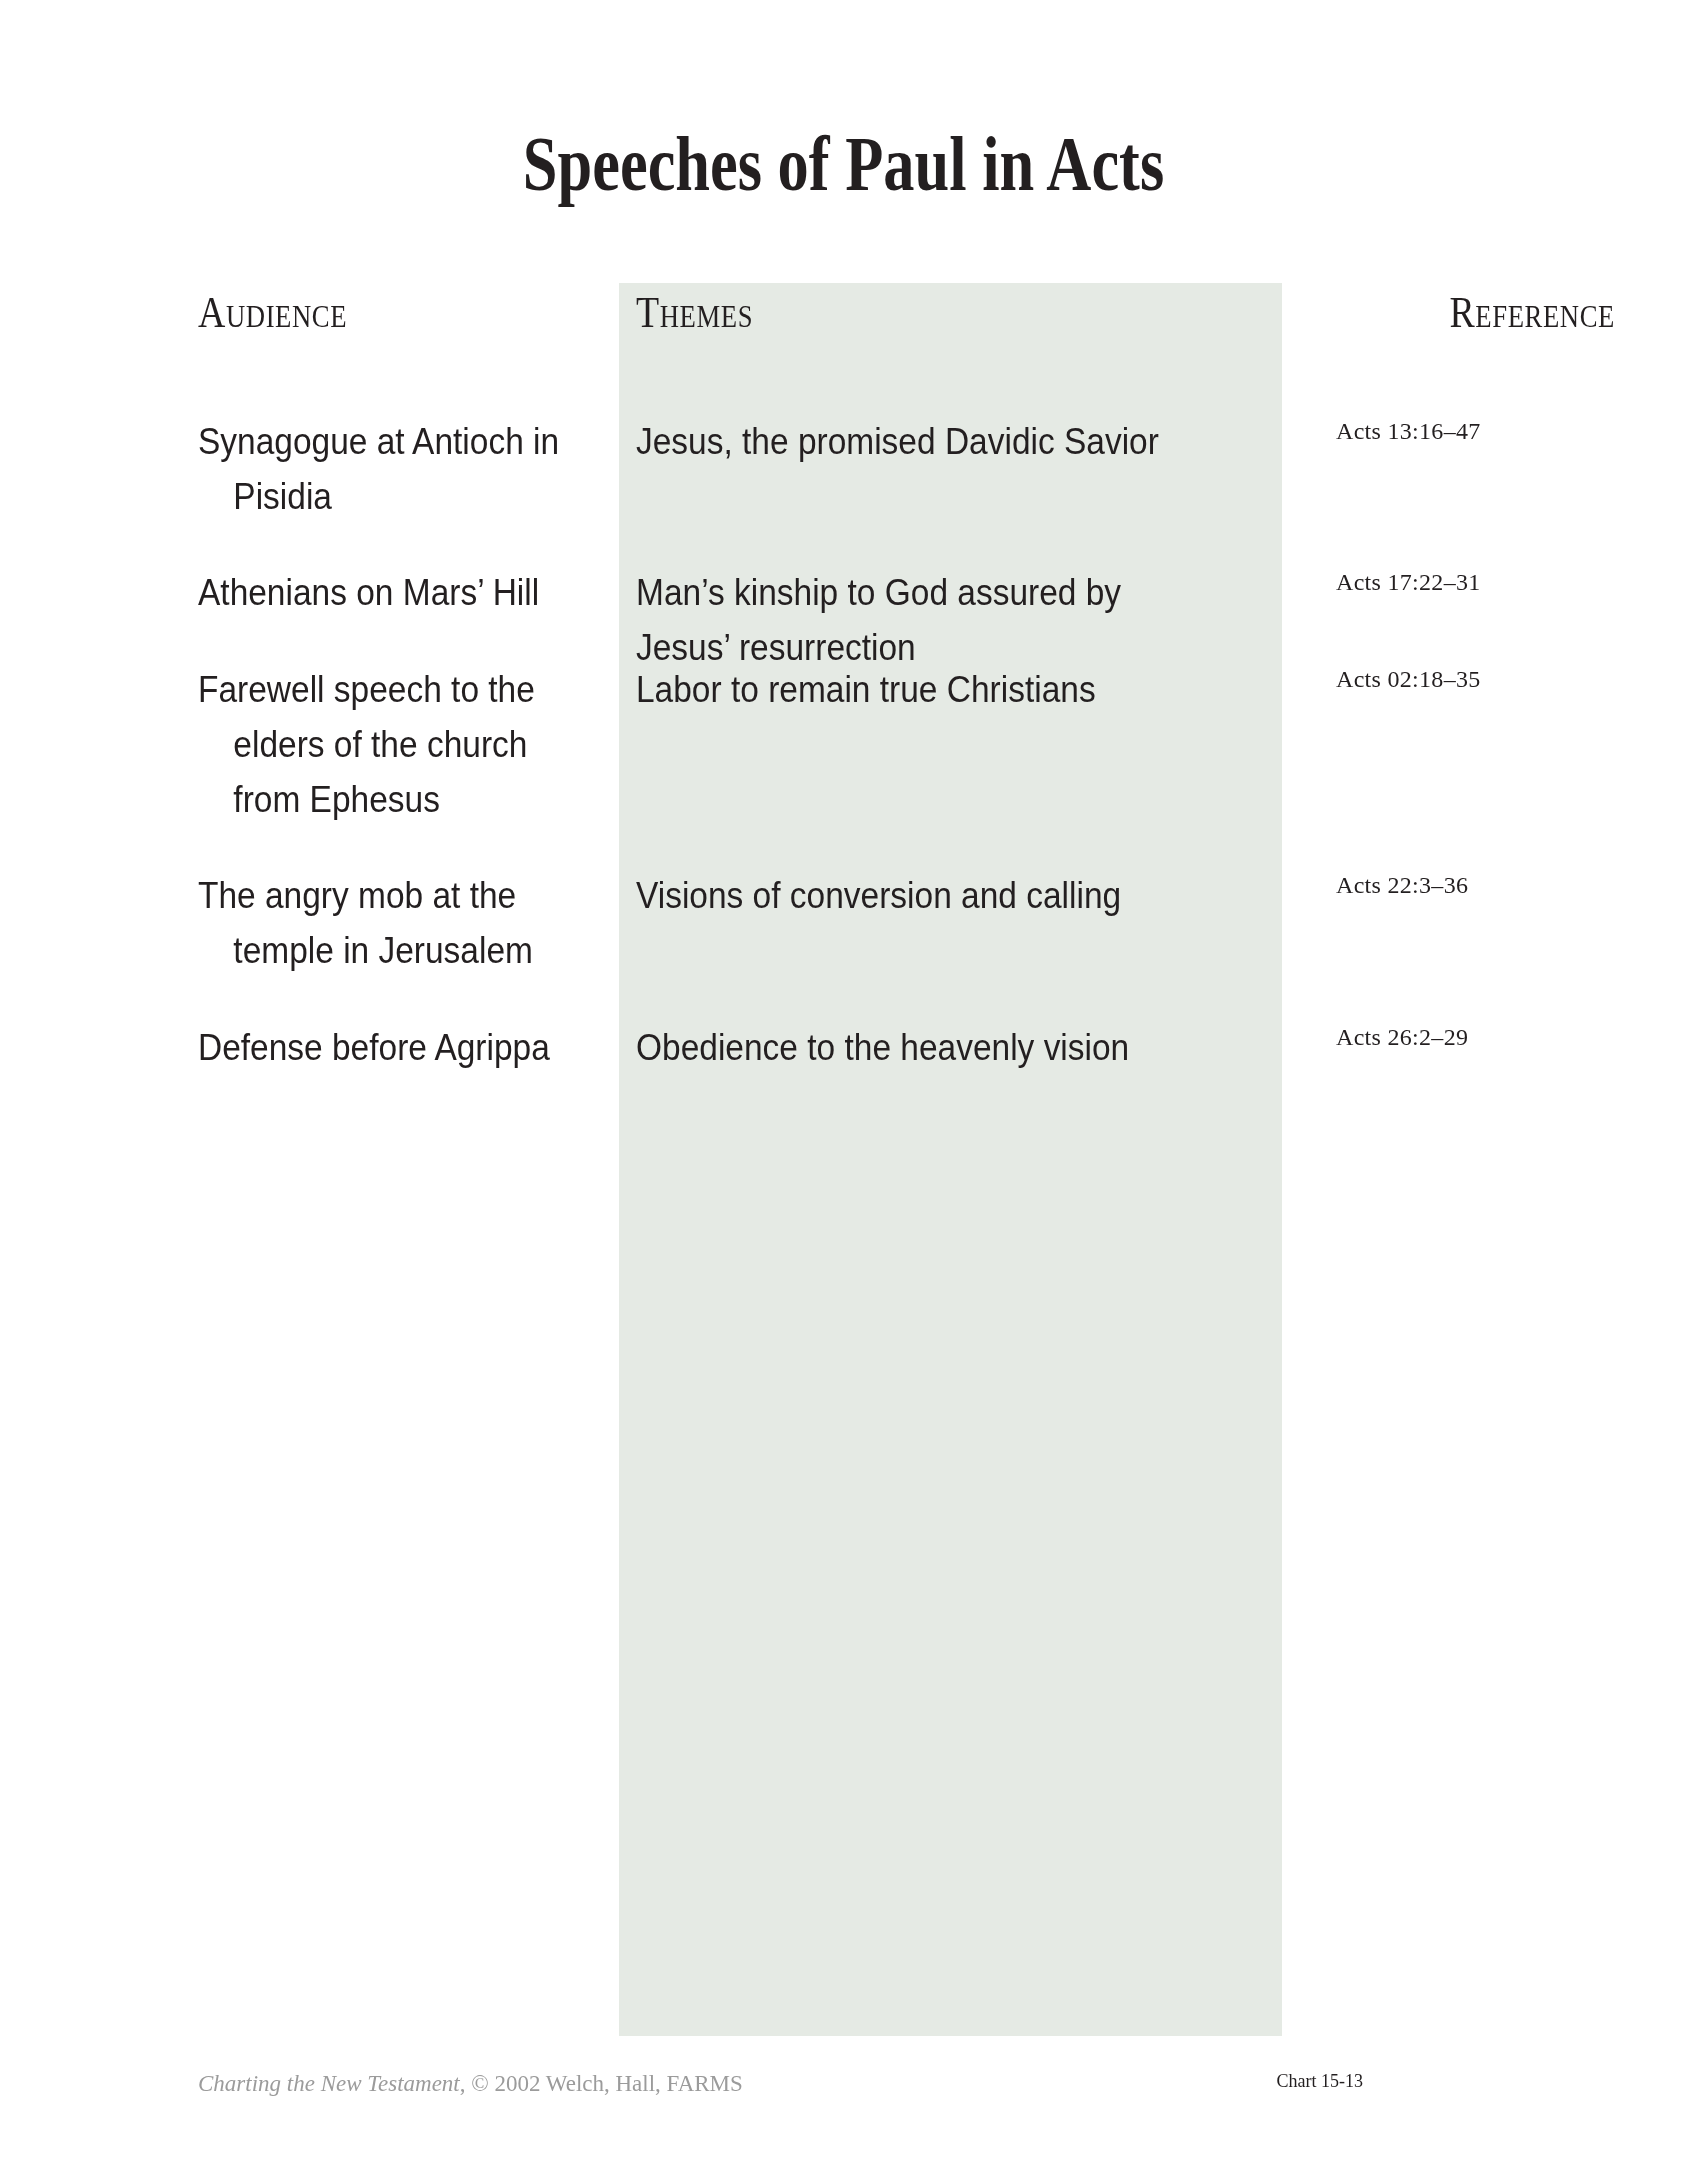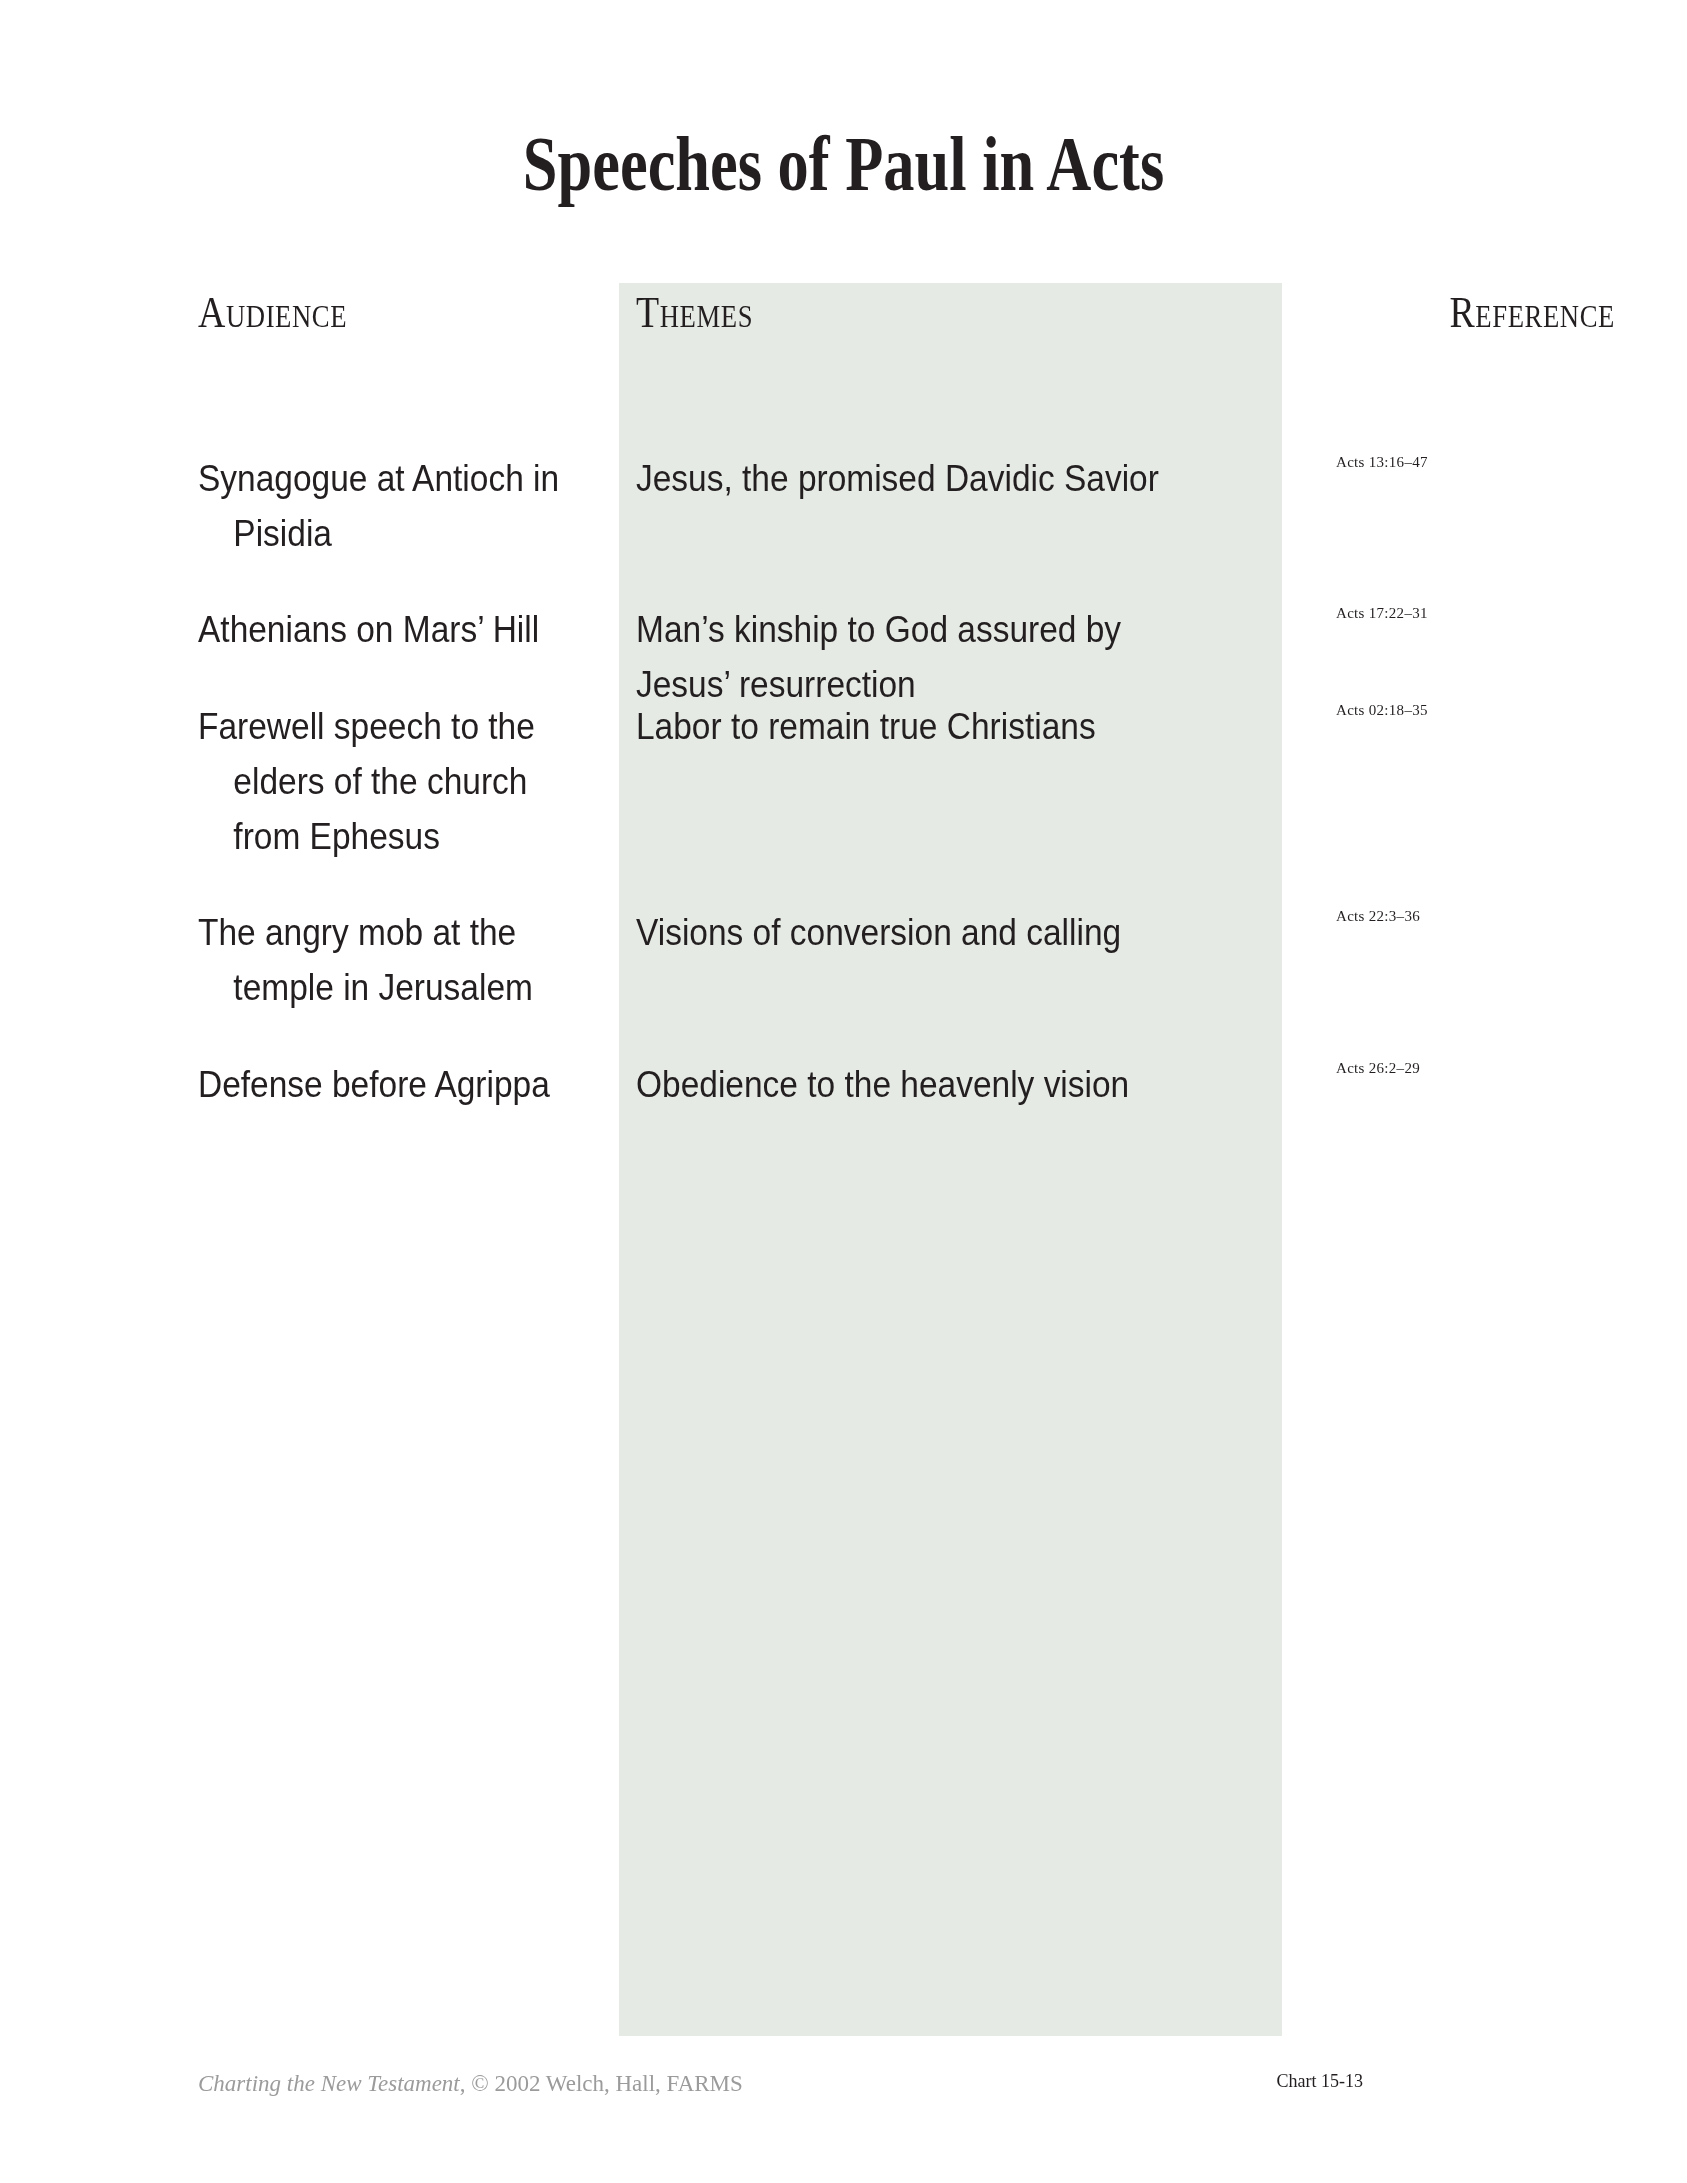--- a/index.html
+++ b/index.html
@@ -67,21 +67,20 @@
     position: absolute;
     left: 0;
     top: 415px;
     width: 1687px;
   }
 
   .row {
     position: relative;
     width: 1384px;
     margin-bottom: 42px;
-    margin-top: 37px;
   }
 
   .cell {
     position: absolute;
     top: 0;
     color: #231f20;
   }
 
   
   .cell.audience {
@@ -105,21 +104,21 @@
     line-height: 1.52;
     transform: scaleX(0.93);
     transform-origin: 0 0;
   }
 
   
   .cell.reference {
     left: 1336px;
     width: 278px;
     font-family: "Liberation Serif", serif;
-    font-size: 15px;
+    font-size: 24px;
     line-height: 1.4;
     letter-spacing: 0.3px;
     white-space: nowrap;
   }
 
   
   .row-spacer { visibility: hidden; }
 
   
   .footer {

